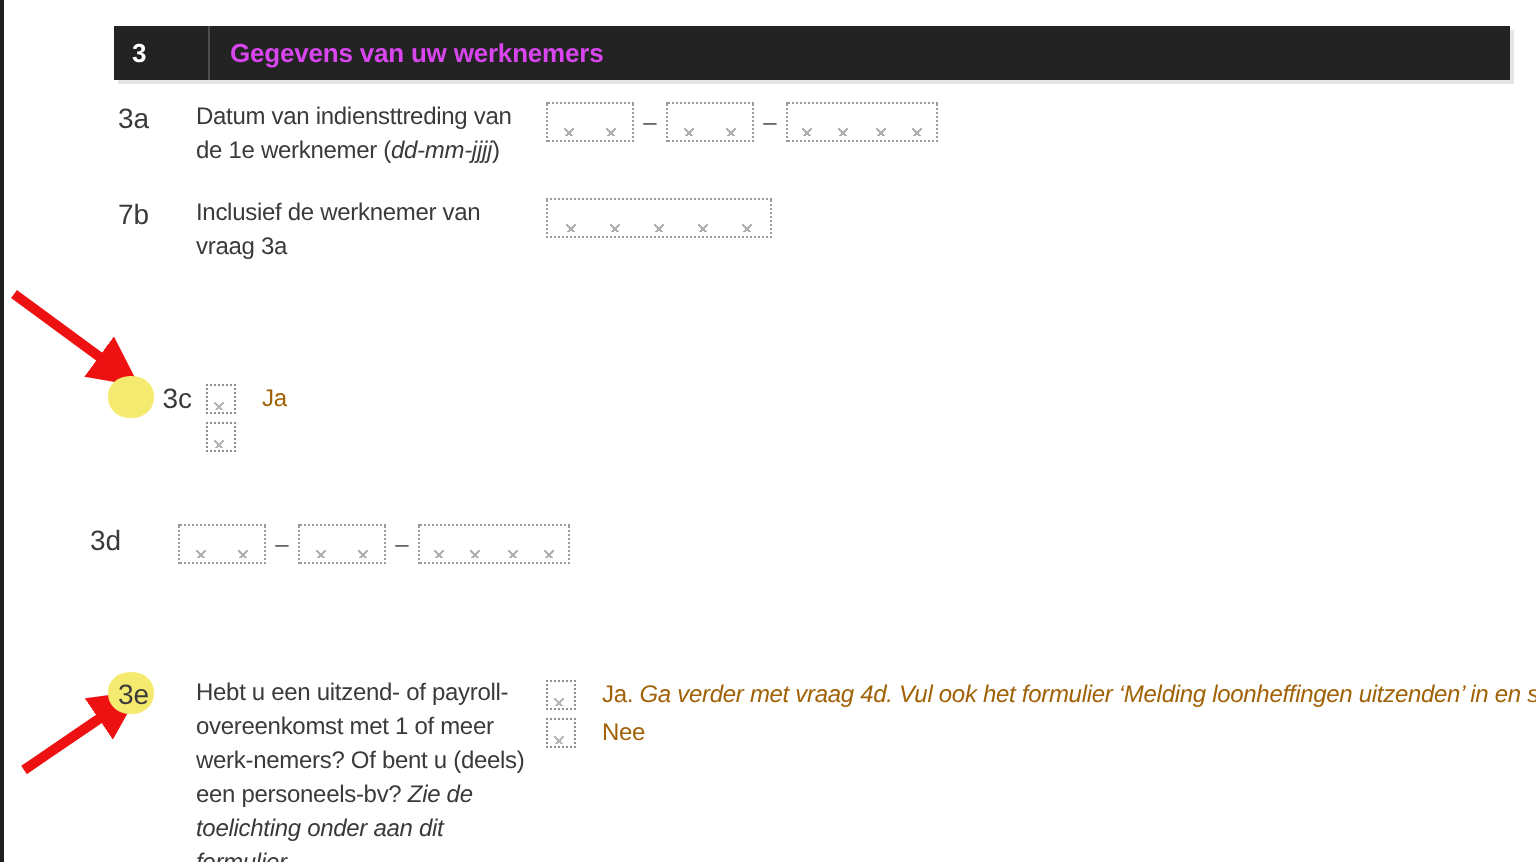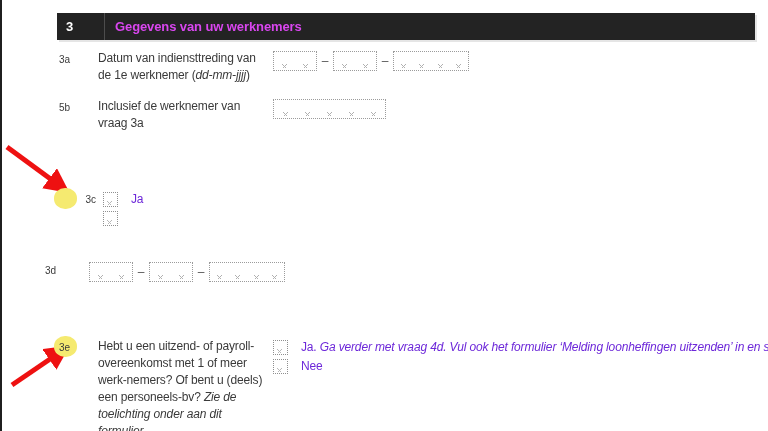--- a/index.html
+++ b/index.html
@@ -68,21 +68,21 @@
   
   .question {
     position: absolute;
     display: flex;
     align-items: flex-start;
   }
   .q-code-cell {
     width: 41px;
     flex: 0 0 41px;
     position: relative;
-    font-size: 10px;
+    font-size: 14px;
     color: #3a3a3a;
     line-height: 17px;
     padding-top: 1px;
   }
   .q-code {
     position: relative;
     z-index: 2;
     display: inline-block;
     padding: 0 2px;
   }
@@ -182,21 +182,21 @@
     bottom: 1px;
     width: 5px;
     height: 4px;
     background:
       linear-gradient(225deg, transparent 48%, #b8b8b8 48%, #b8b8b8 62%, transparent 62%),
       linear-gradient(135deg, transparent 48%, #b8b8b8 48%, #b8b8b8 62%, transparent 62%);
   }
   .ans {
     font-size: 12px;
     line-height: 17px;
-    color: #6d28d9;
+    color: #a16207;
     padding-left: 13px;
     white-space: nowrap;
     letter-spacing: -0.15px;
   }
 
   
   .arrow {
     position: absolute;
     pointer-events: none;
   }
@@ -230,21 +230,21 @@
             <i></i>
             <i></i>
             <i></i>
             <i></i>
           </span></span>
     </div>
   </div>
 
   <div class="question" style="left:57px; top:98px;">
     <div class="q-code-cell">
-      <span class="q-code">5b</span>
+      <span class="q-code">7b</span>
     </div>
     <div class="q-text">
       <div class="note">Inclusief de werknemer van vraag 3a</div>
     </div>
     <div class="answer-col">
       <span class="field field-count"><span class="ticks">
             <i></i>
             <i></i>
             <i></i>
             <i></i>

